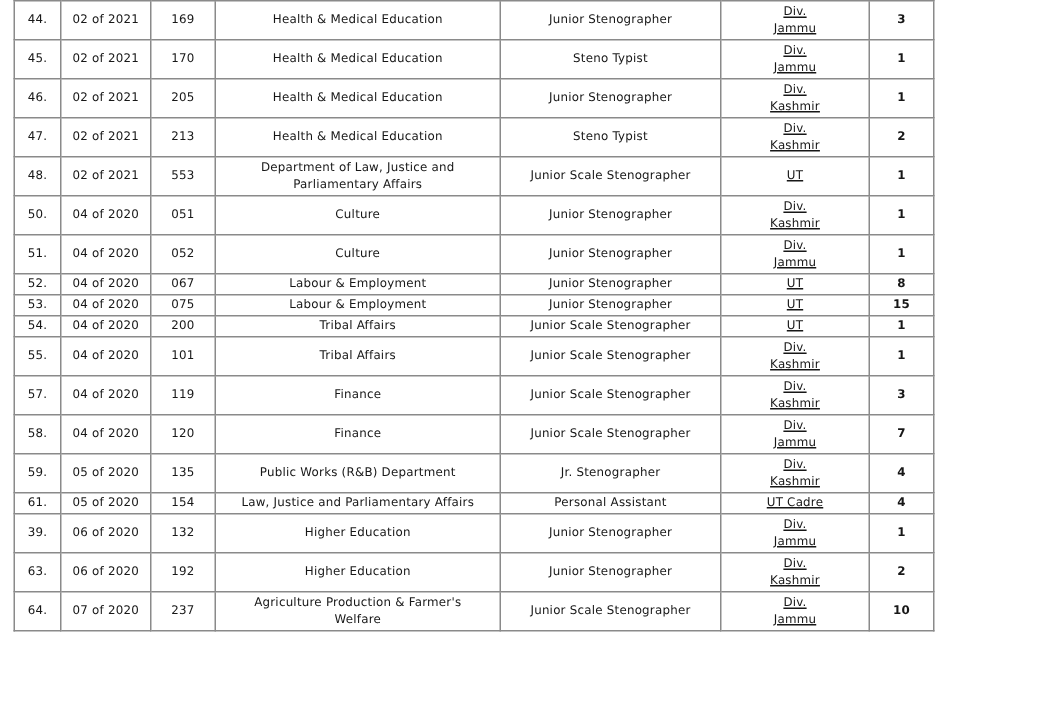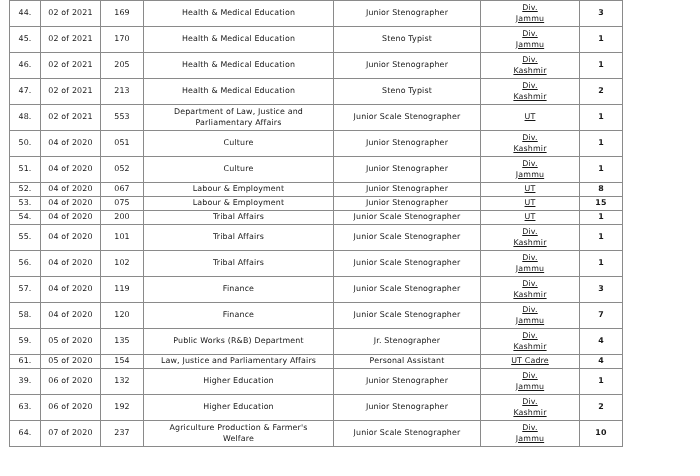--- a/index.html
+++ b/index.html
@@ -239,34 +239,20 @@
               <span class="dept-line">Tribal Affairs</span>
             </td>
             <td>Junior Scale Stenographer</td>
             <td>
               <span class="loc-line">Div.</span>
               <span class="loc-line">Kashmir</span>
             </td>
             <td class="count">1</td>
           </tr>
           <tr class="r-tall">
-            <td class="sno">56.</td>
-            <td>04 of 2020</td>
-            <td>102</td>
-            <td>
-              <span class="dept-line">Tribal Affairs</span>
-            </td>
-            <td>Junior Scale Stenographer</td>
-            <td>
-              <span class="loc-line">Div.</span>
-              <span class="loc-line">Jammu</span>
-            </td>
-            <td class="count">1</td>
-          </tr>
-          <tr class="r-tall">
             <td class="sno">57.</td>
             <td>04 of 2020</td>
             <td>119</td>
             <td>
               <span class="dept-line">Finance</span>
             </td>
             <td>Junior Scale Stenographer</td>
             <td>
               <span class="loc-line">Div.</span>
               <span class="loc-line">Kashmir</span>

